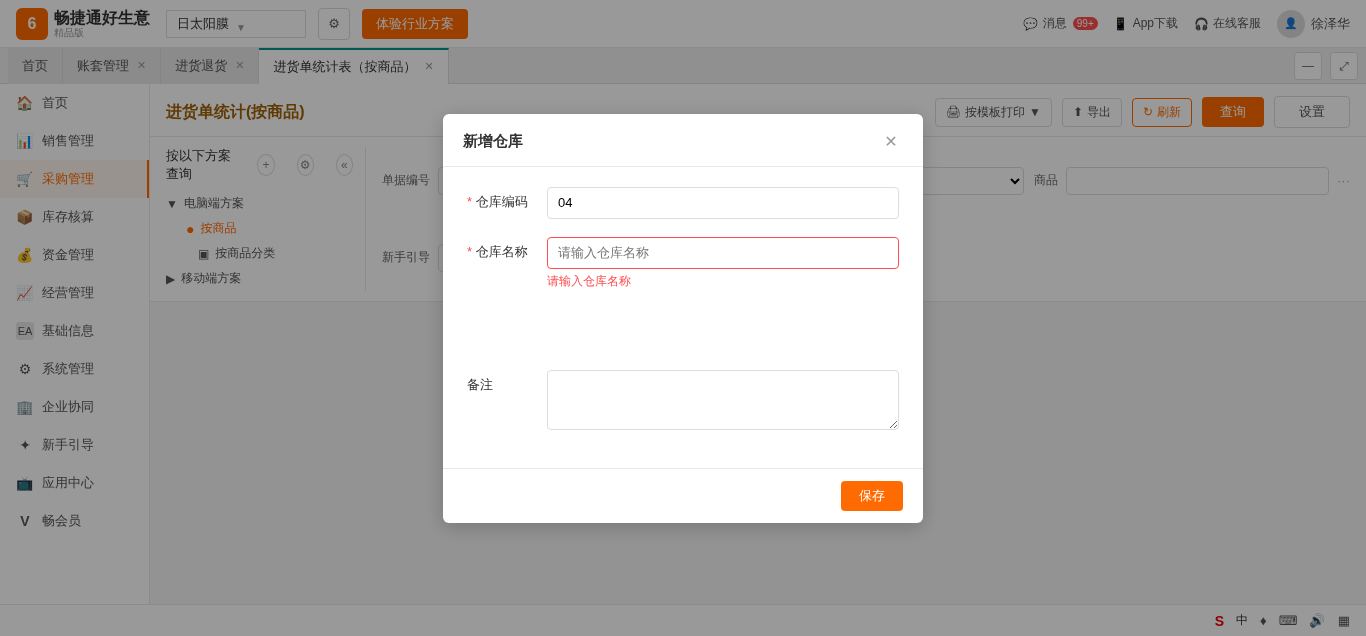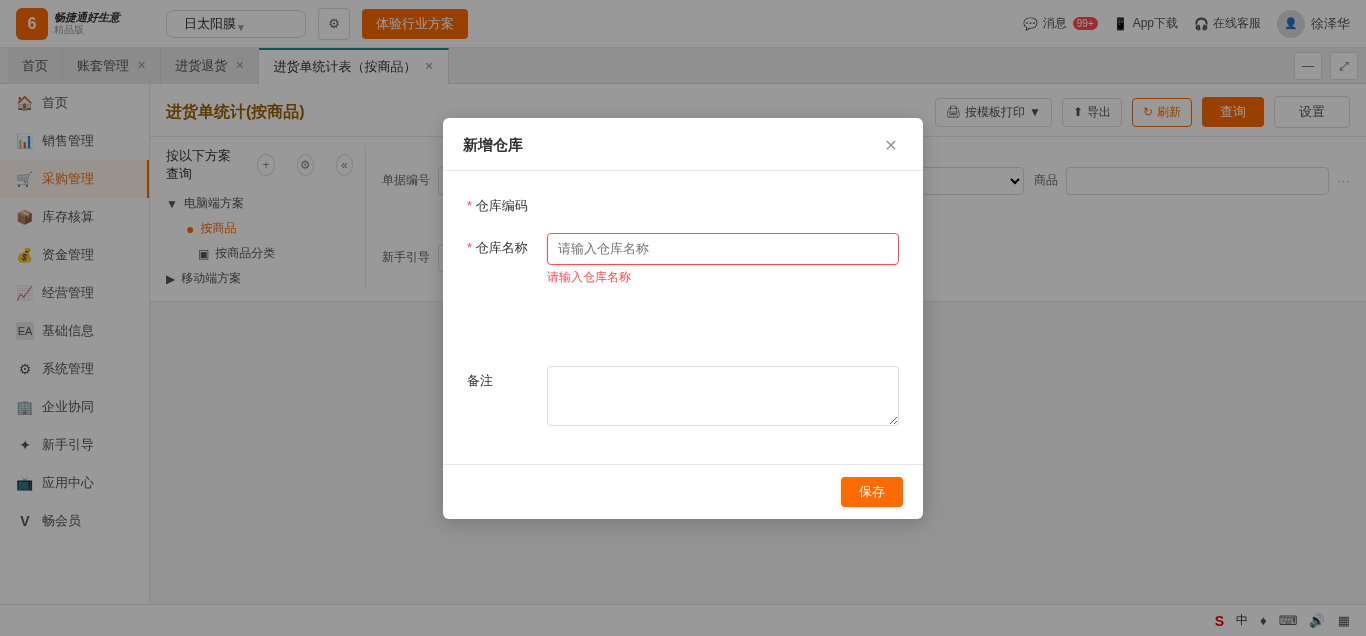--- a/index.html
+++ b/index.html
@@ -33,34 +33,34 @@
       color: white;
       font-weight: bold;
       font-size: 16px;
       margin-right: 6px;
     }
     .logo-text {
       display: flex;
       flex-direction: column;
       line-height: 1.2;
     }
-    .logo-text .main { font-size: 11px; color: #333; font-weight: bold; font-style: italic; }
+    .logo-text .main { font-size: 16px; color: #333; font-weight: bold; }
     .logo-text .sub { font-size: 10px; color: #999; }
     .header-middle {
       flex: 1;
       display: flex;
       align-items: center;
       gap: 12px;
     }
     .store-selector {
       display: flex;
       align-items: flex-end;
       border: 1px solid #ddd;
-      border-radius: 8px;
-      padding: 4px 17px;
+      border-radius: 0;
+      padding: 4px 10px;
       min-width: 140px;
       cursor: pointer;
       background: #fff;
     }
     .store-selector span { flex: 1; font-size: 13px; color: #333; }
     .store-selector .arrow { color: #999; font-size: 10px; }
     .gear-btn {
       width: 32px;
       height: 32px;
       border: 1px solid #ddd;
@@ -762,20 +762,23 @@
 <div class="overlay">
   <div class="dialog">
     <div class="dialog-header">
       <span class="dialog-title">新增仓库</span>
       <span class="dialog-close">✕</span>
     </div>
     <div class="dialog-body">
 
       <div class="form-row">
         <span class="form-label required">仓库编码</span>
+        <div class="form-control">
+          <input class="form-input" value="04" style="">
+        </div>
       </div>
 
       <div class="form-row">
         <span class="form-label required">仓库名称</span>
         <div class="form-control">
           <input class="form-input error" placeholder="请输入仓库名称" style="">
           <span class="error-msg">请输入仓库名称</span>
         </div>
       </div>
 

